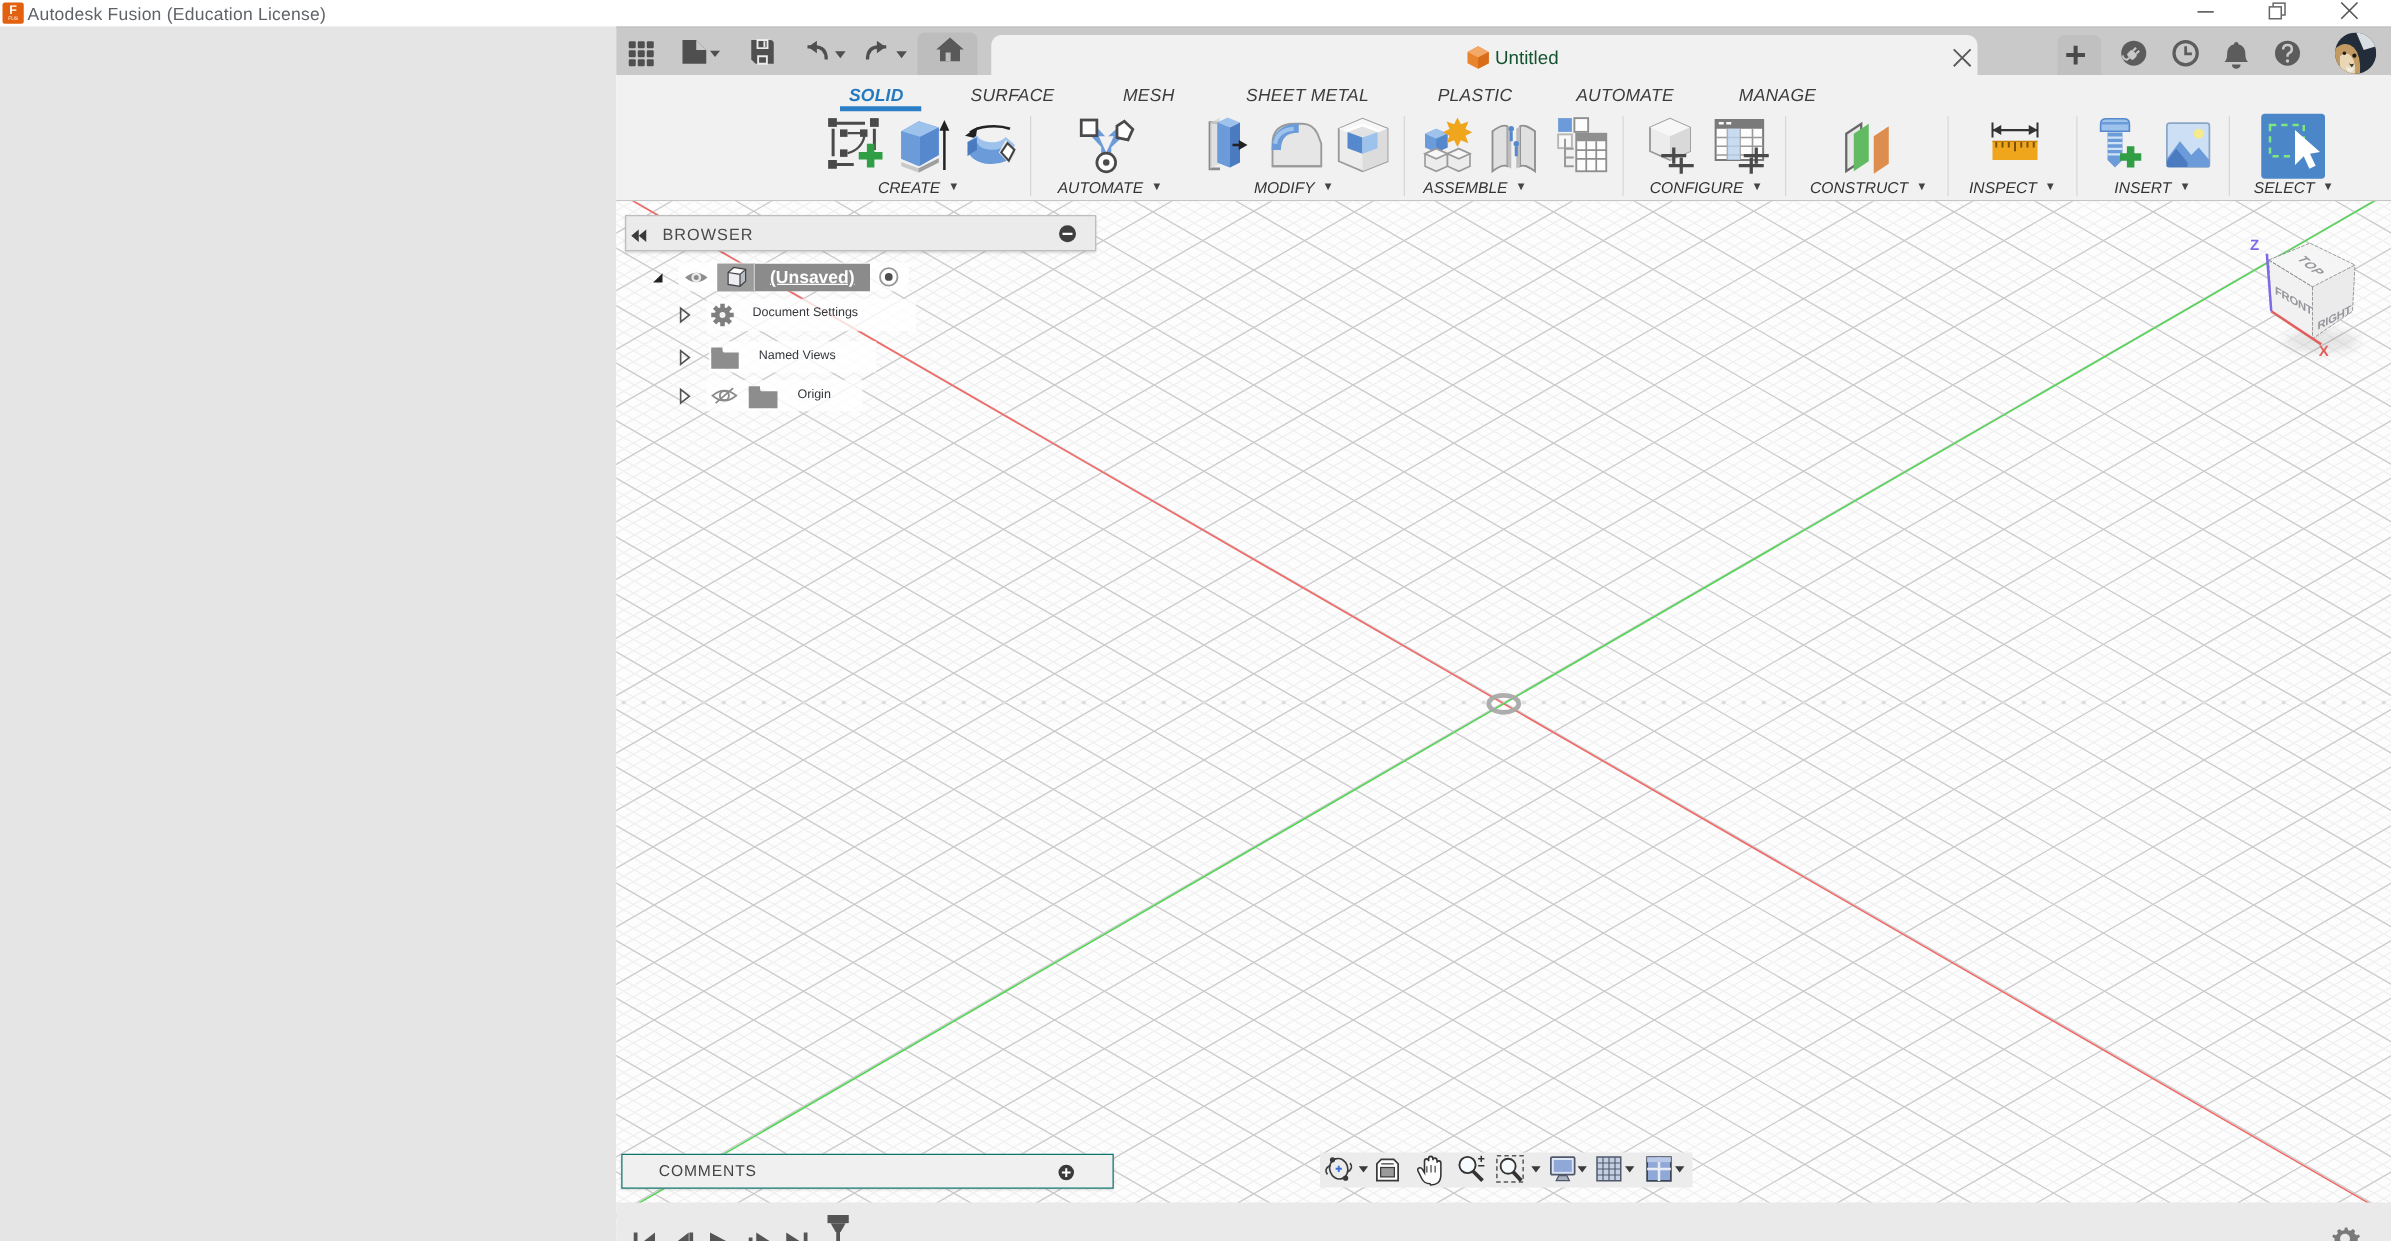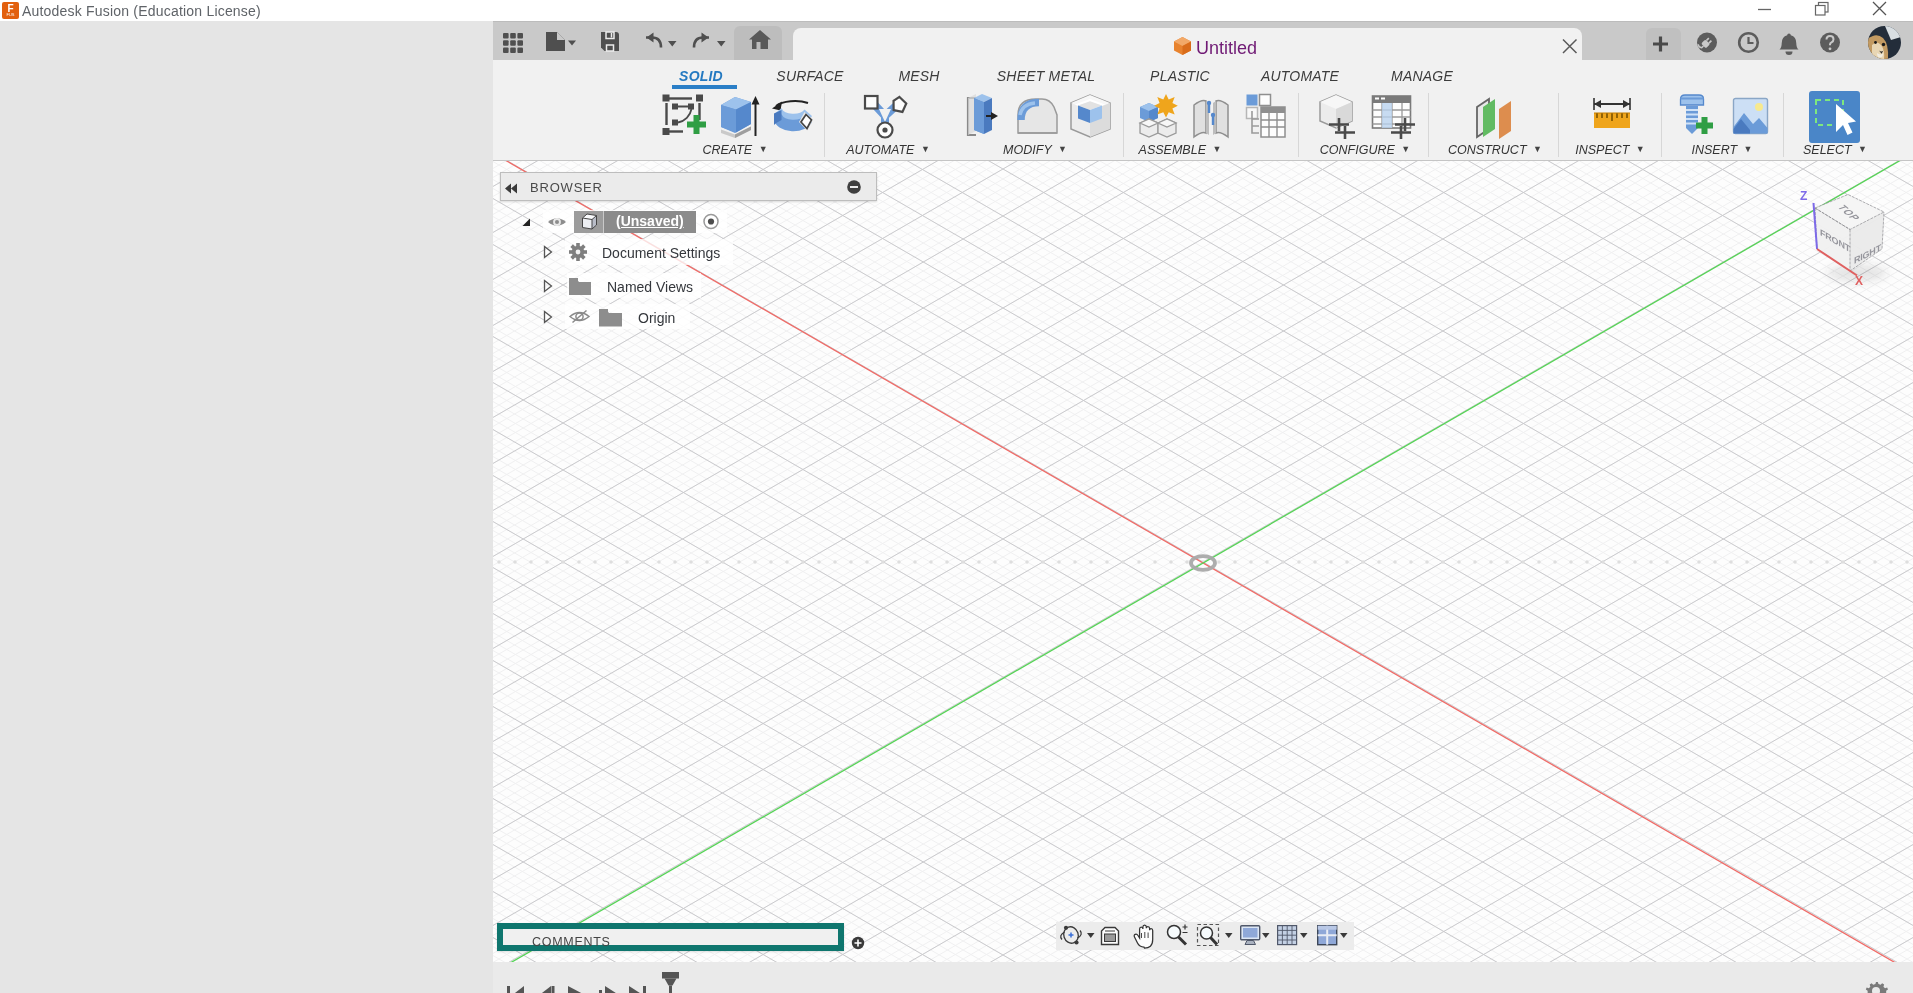--- a/index.html
+++ b/index.html
@@ -16,41 +16,41 @@
   .tabname { position:absolute; top:8px; font-size:14px; color:#3c3c3c; letter-spacing:0.2px; }
   .grplabel { position:absolute; top:82.5px; font-size:12.5px; color:#333; white-space:nowrap; transform:translateX(-50%); }
   .grplabel .c { font-size:9px; position:relative; top:-1.5px; margin-left:3px; color:#444; }
   .sep { position:absolute; top:33px; width:1px; height:64px; background:#d7d7d7; }
   svg { display:block; }
   #browser { left:500px; top:172px; }
   #bhead { position:absolute; left:0; top:0; width:377px; height:29px; background:#ebebeb;
      border:1px solid #bdbdbd; box-shadow:0 1px 2px rgba(0,0,0,0.15); }
   #bhead .t { position:absolute; left:29px; top:7px; font-size:13px; color:#4a4a4a; letter-spacing:0.8px; }
   .trow { position:absolute; background:rgba(255,255,255,0.78); }
-  .ttxt { position:absolute; font-size:14px; color:#34373c; white-space:nowrap; }
-  #comments { left:497px; top:923px; width:347px; height:28px; background:#f0f0f0;
-     border:6px solid #0f766e; box-shadow:0 1px 2px rgba(0,0,0,0.12); }
+  .ttxt { position:absolute; font-size:10px; color:#34373c; white-space:nowrap; }
+  #comments { left:497px; top:923px; width:394px; height:28px; background:#f0f0f0;
+     border:1px solid #0f766e; box-shadow:0 1px 2px rgba(0,0,0,0.12); }
   #comments .t { position:absolute; left:29px; top:6px; font-size:12.5px; color:#444; letter-spacing:0.7px; }
   #navbar { left:1056px; top:922px; width:298px; height:28px; background:#ececec; }
   #timeline { left:493px; top:962px; width:1420px; height:31px; background:#eaeaea; }
 </style>
 </head>
 <body>
 
 <div class="abs" id="leftpane"></div>
 <div class="abs" id="qat">
     <div style="position:absolute;left:241px;top:4px;width:48px;height:35px;background:#bdbdbd;border-radius:6px 6px 0 0;"></div>
 <div style="position:absolute;left:300px;top:6px;width:789px;height:33px;background:#f1f1f1;border-radius:8px 8px 0 0;"></div>
 <div style="position:absolute;left:1153px;top:6px;width:35px;height:33px;background:#c0c0c0;border-radius:6px 6px 0 0;"></div>
 <svg style="position:absolute;left:680px;top:14px;" width="19" height="20" viewBox="0 0 19 20">
   <path d="M9.5 1 L18 5.5 L18 14.5 L9.5 19 L1 14.5 L1 5.5 z" fill="#e8832e"></path>
   <path d="M1 5.5 L9.5 10 L18 5.5 L9.5 1 z" fill="#f2a968"></path>
   <path d="M9.5 10 L18 5.5 L18 14.5 L9.5 19 z" fill="#d96c1a"></path>
 </svg>
-<span style="position:absolute;left:703px;top:16px;font-size:18px;color:#701a75;">Untitled</span>
+<span style="position:absolute;left:703px;top:16px;font-size:15px;color:#14532d;">Untitled</span>
 <svg style="position:absolute;left:0;top:0;" width="1420" height="39" viewBox="0 0 1420 39">
   <g fill="#4f4f4f">
     <g>
       <rect x="10" y="11" width="5.6" height="5.6" rx="1"></rect>
           <rect x="17.2" y="11" width="5.6" height="5.6" rx="1"></rect>
           <rect x="24.4" y="11" width="5.6" height="5.6" rx="1"></rect>
       <rect x="10" y="18.2" width="5.6" height="5.6" rx="1"></rect>
           <rect x="17.2" y="18.2" width="5.6" height="5.6" rx="1"></rect>
           <rect x="24.4" y="18.2" width="5.6" height="5.6" rx="1"></rect>
       <rect x="10" y="25.4" width="5.6" height="5.6" rx="1"></rect>

